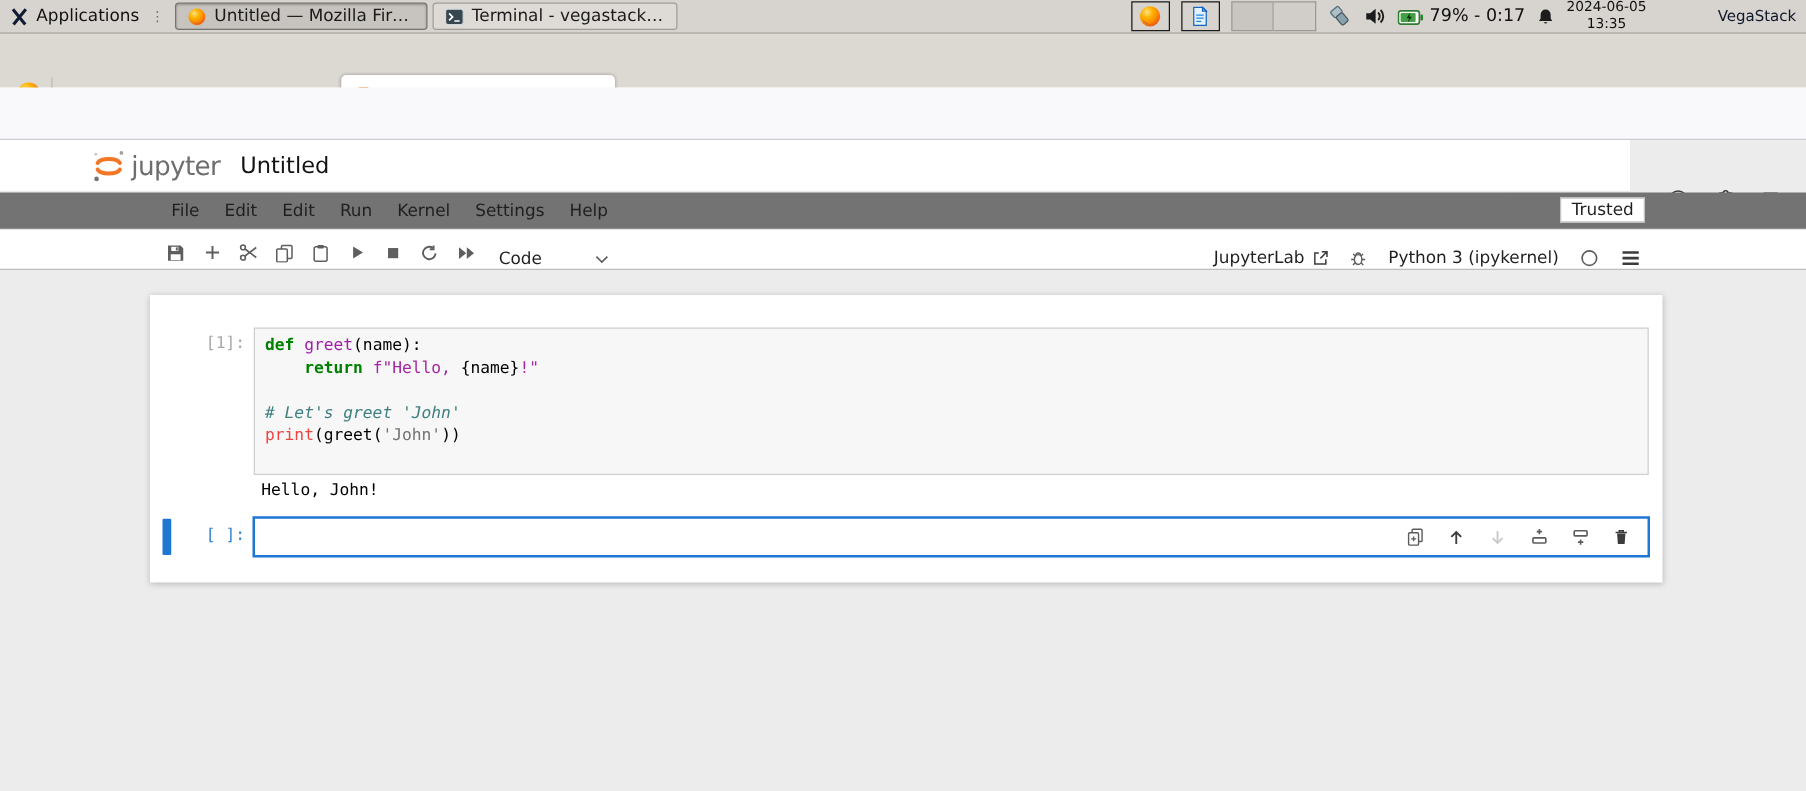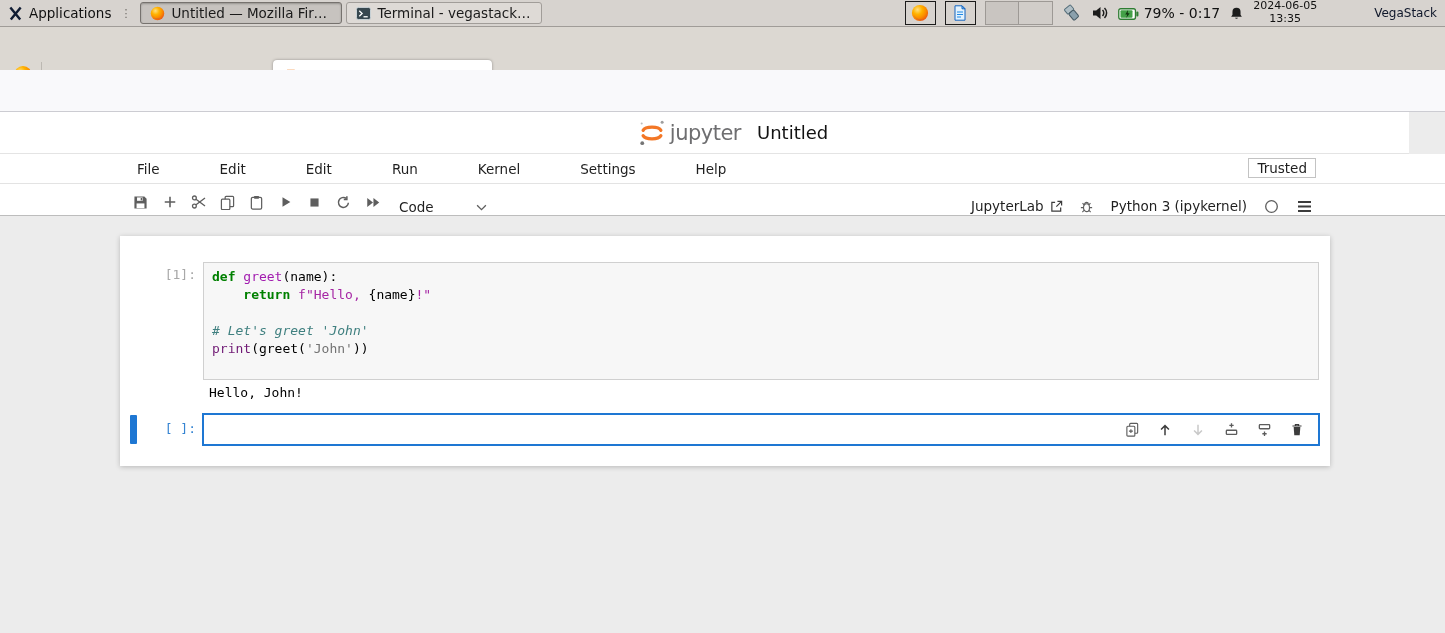--- a/index.html
+++ b/index.html
@@ -68,28 +68,28 @@
   .url-host { color:#0c0c0d; }
   .url-port { color:#7a7a7e; }
   .url-path { color:#0c0c0d; }
   .url-star { margin-left:auto; }
   .nav-right-icon { position:absolute; top:81px; }
   .icon-pocket { right:94px; }
   .icon-puzzle { right:56px; }
   .icon-hamburger { right:20px; }
 
   
-  .jp-header { position:absolute; left:0; top:112px; width:1409px; height:42px; background:#fff; border-bottom:1px solid #e4e4e4; display:flex; align-items:center; padding-left:56px;justify-content:center; }
+  .jp-header { position:absolute; left:0; top:112px; width:1304px; height:42px; background:#fff; border-bottom:1px solid #e4e4e4; display:flex; align-items:center; padding-left:72px; }
   .jp-wordmark { font-size:21px; color:#6e6e70; letter-spacing:-.5px; margin-left:3px; }
   .jp-title { font-size:18px; color:#121212; margin-left:16px; }
   .jp-checkpoint { font-size:13.5px; color:#121212; margin-left:9px; padding-top:3px; }
   .py-logo { position:absolute; right:138px; top:119px; }
 
   
-  .jp-menubar { position:absolute; left:0; top:154px; width:1445px; height:30px; background:#ffffff; border-bottom:1px solid #e4e4e4; display:flex; align-items:center; padding-left:127px;gap:40px; }
+  .jp-menubar { position:absolute; left:0; top:154px; width:1445px; height:30px; background:#737373; border-bottom:1px solid #e4e4e4; display:flex; align-items:center; padding-left:127px; }
   .jp-menu-item { padding:0 10px; font-size:13.5px; color:#1f1f1f; }
   .trusted-badge { position:absolute; right:129px; top:158px; border:1px solid #c3c3c3; background:#fff; padding:1px 8px; font-size:13.5px; color:#1f1f1f; }
 
   
   .jp-toolbar { position:absolute; left:0; top:184px; width:1445px; height:32px; background:#fff; border-bottom:1px solid #bdbdbd; box-shadow:0 1px 2px rgba(0,0,0,.10); display:flex; align-items:flex-end; padding-left:126px; }
   .tb-btn { width:29px; height:26px; display:flex; align-items:center; justify-content:center; }
   .celltype-select { margin-left:12px; width:88px; display:flex; align-items:center; justify-content:space-between; font-size:13.5px; color:#1f1f1f; }
   .tb-right { margin-left:auto; display:flex; align-items:center; gap:15px; padding-right:132px; font-size:13.5px; color:#1f1f1f; }
   .jl-link { display:flex; align-items:center; gap:6px; }
 
@@ -97,21 +97,21 @@
   .content { position:absolute; left:0; top:216px; width:1445px; height:417px; background:#ececec; }
   .nb-card { position:absolute; left:120px; top:20px; width:1210px; height:230px; background:#fff; box-shadow:0 1px 5px rgba(0,0,0,.22); }
 
   .in-prompt { position:absolute; left:0; top:31px; width:76px; text-align:right; font-family:"DejaVu Sans Mono",monospace; font-size:13px; color:#a8a8a8; }
   .code-editor { position:absolute; left:83px; top:26px; width:1116px; height:118px; background:#f7f7f7; border:1px solid #d0d0d0; padding:5px 8px; font-family:"DejaVu Sans Mono",monospace; font-size:13px; line-height:18px; }
   .code-line { white-space:pre; height:18px; }
   .tok-plain { color:#000; }
   .tok-comment { color:#408080; font-style:italic; }
   .tok-keyword { color:#008000; font-weight:bold; }
   .tok-defname { color:#a21caf; }
-  .tok-builtin { color:#701a75; }
+  .tok-builtin { color:#ef4444; }
   .tok-string { color:#737373; }
   .tok-fstring { color:#A626A4; }
 
   .cell-output { position:absolute; left:89px; top:149px; font-family:"DejaVu Sans Mono",monospace; font-size:13px; color:#000; }
 
   .sel-bar { position:absolute; left:10px; top:179px; width:7px; height:29px; background:#1e77d3; border-radius:1px; }
   .empty-prompt { position:absolute; left:0; top:185px; width:76px; text-align:right; font-family:"DejaVu Sans Mono",monospace; font-size:13px; color:#3584d2; }
   .empty-cell { position:absolute; left:82px; top:177px; width:1118px; height:33px; background:#fff; border:2px solid #1e77d3; display:flex; align-items:center; justify-content:flex-end; gap:15px; padding-right:12px; }
   .cellbar-btn { width:18px; height:18px; display:flex; align-items:center; justify-content:center; }
 </style>

